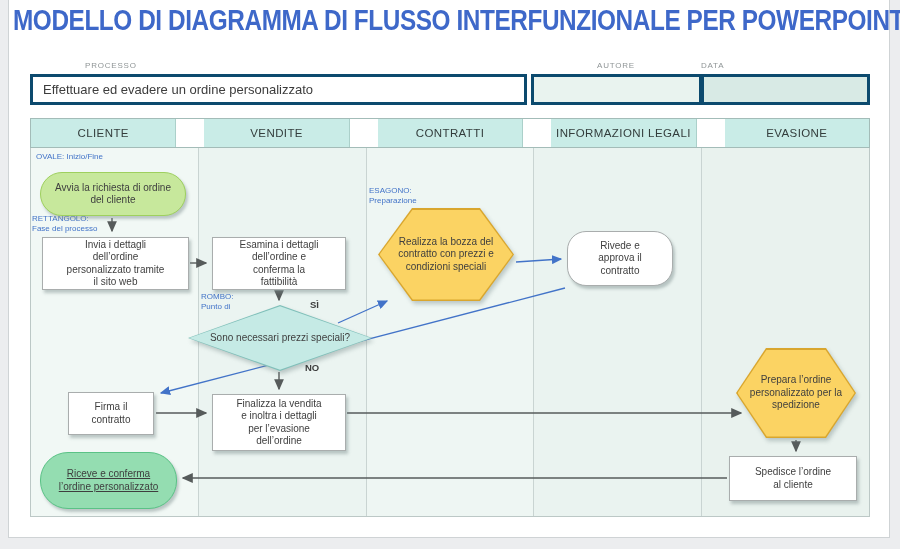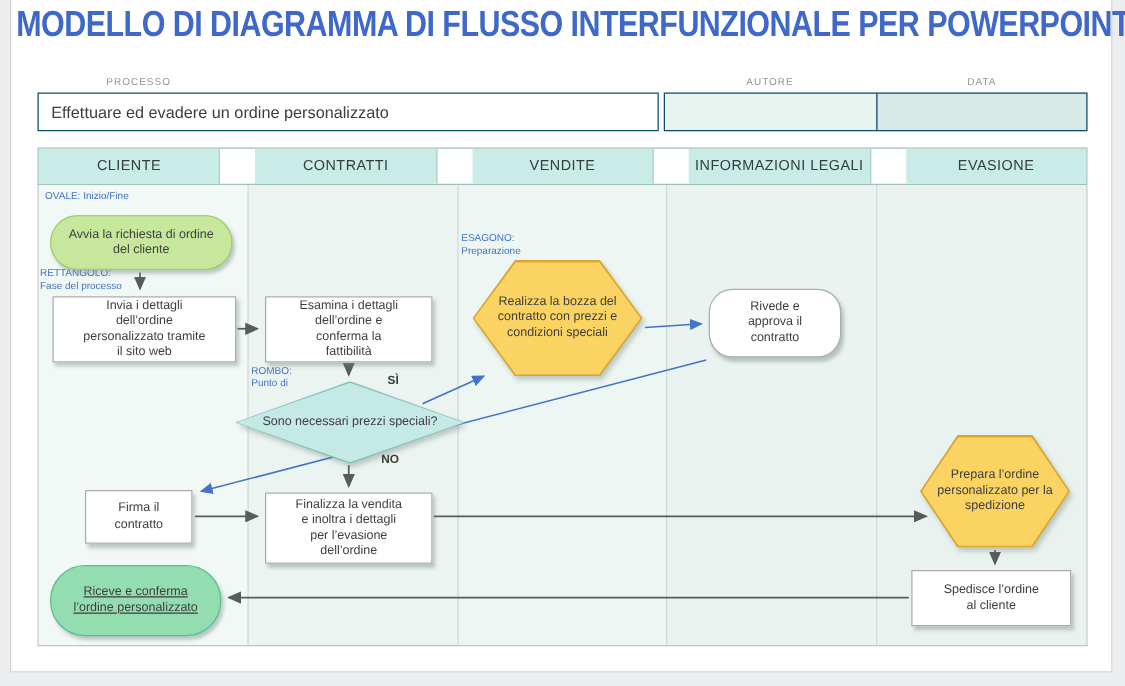--- a/index.html
+++ b/index.html
@@ -11,22 +11,22 @@
   .card{position:absolute;left:8px;top:-1px;width:882px;height:539px;background:#ffffff;
         border:1px solid #cfd3d5;box-sizing:border-box;}
   
   .page-title{position:absolute;left:13px;top:4px;font-size:29px;font-weight:bold;
     color:#3e68c9;letter-spacing:-0.5px;white-space:nowrap;transform:scaleX(0.84);
     transform-origin:0 0;z-index:3;}
   
   .field-label{position:absolute;font-size:8px;color:#8f9596;letter-spacing:0.8px;z-index:3;}
   .lbl-processo{left:44px;top:61px;padding-left:41px;}
   .lbl-autore{left:531px;top:61px;width:170px;text-align:center;}
-  .lbl-data{left:701px;top:61px;width:169px;text-align:center;}
-  .ffield{position:absolute;top:74px;height:31px;border:1px solid #0c4a6e;box-sizing:border-box;z-index:3;}
+  .lbl-data{left:701px;top:61px;width:169px;}
+  .ffield{position:absolute;top:74px;height:31px;border:3px solid #0c4a6e;box-sizing:border-box;z-index:3;}
   input.ffield{outline:none;font-family:"Liberation Sans",sans-serif;}
   .f-processo{left:30px;width:497px;background:#fff;font-size:13px;color:#3c3c3c;padding:0 10px;}
   .f-autore{left:531px;width:171px;background:#e9f3ef;}
   .f-data{left:701px;width:169px;background:#d8eae5;}
   
   .lane-header{position:absolute;left:30px;top:118px;width:840px;height:30px;display:flex;
     border:1px solid #a3bcb8;box-sizing:border-box;z-index:1;gap:28px;}
   .lane-header>div{flex:1;background:#c9ece7;border-right:1px solid #abd0ca;
     display:flex;align-items:center;justify-content:center;font-size:11.5px;color:#333d3c;
     letter-spacing:0.4px;}
@@ -88,22 +88,22 @@
 
   <div class="field-label lbl-processo">PROCESSO</div>
   <div class="field-label lbl-autore">AUTORE</div>
   <div class="field-label lbl-data">DATA</div>
   <input class="ffield f-processo" value="Effettuare ed evadere un ordine personalizzato" style="">
   <input class="ffield f-autore" value="" style="">
   <input class="ffield f-data" value="" style="">
 
   <div class="lane-header">
     <div>CLIENTE</div>
+    <div>VENDITE</div>
     <div>CONTRATTI</div>
-    <div>VENDITE</div>
     <div>INFORMAZIONI LEGALI</div>
     <div>EVASIONE</div>
   </div>
 
   <div class="lane-body">
     <div class="lb1"></div>
     <div class="lb2"></div>
     <div class="lb3"></div>
     <div class="lb4"></div>
     <div class="lb5"></div>

